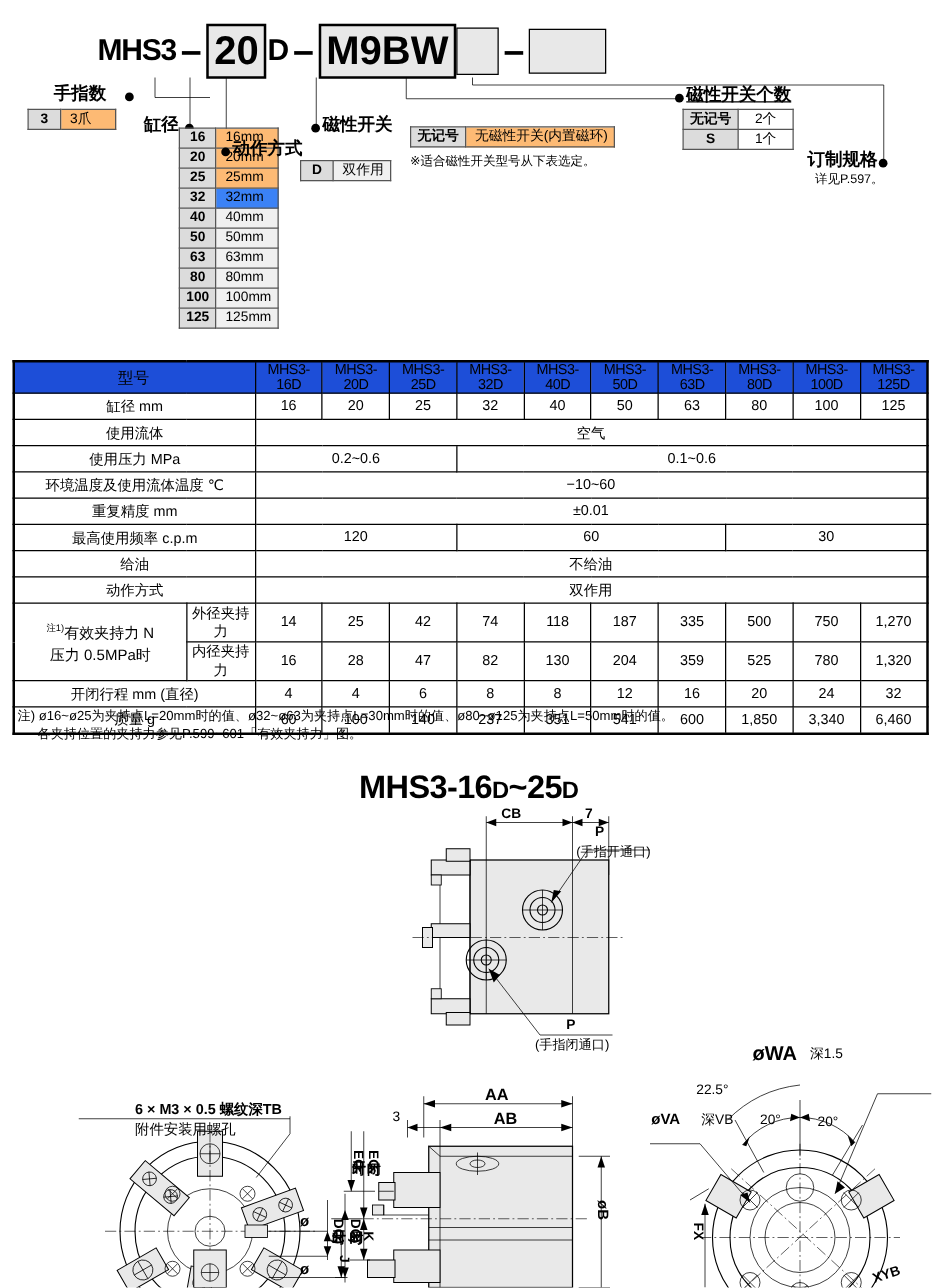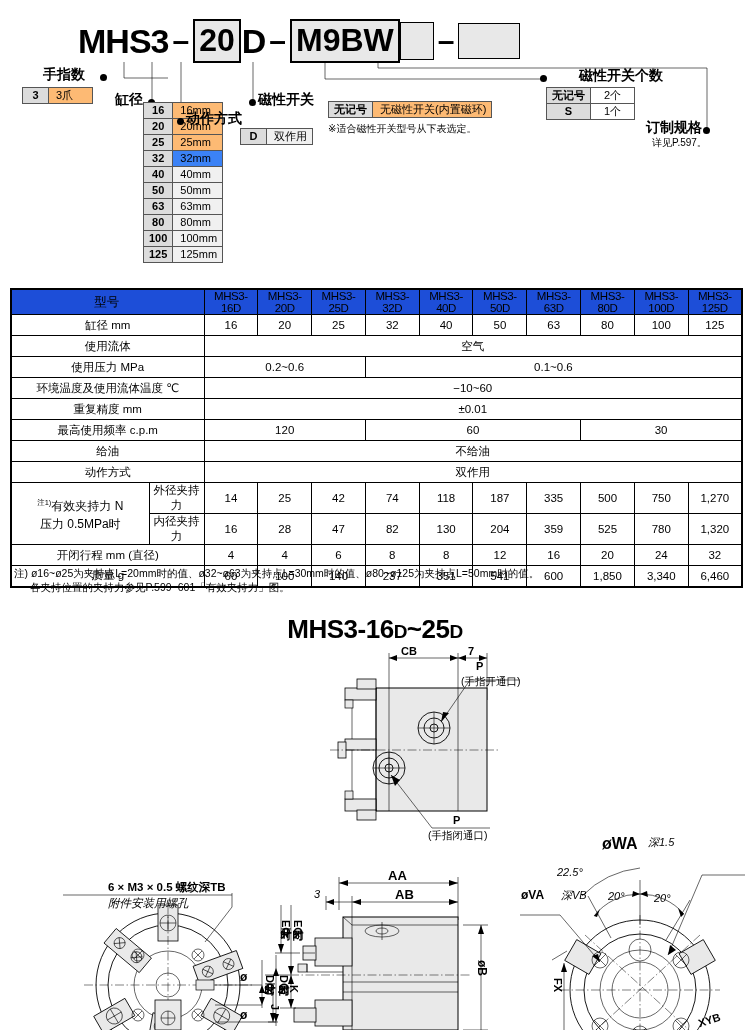--- a/index.html
+++ b/index.html
@@ -9,21 +9,21 @@
     background:#ffffff;
     font-family:"Liberation Sans","DejaVu Sans",sans-serif;
     color:#000;
     overflow:hidden;
   }
 
   
   #model-code { position:absolute; left:0; top:0; width:750px; height:275px; }
 
   .code-row { position:absolute; left:78px; top:20px; display:flex; align-items:center; height:42px; }
-  .code-txt { font-size:34px; font-weight:bold; letter-spacing:-1px; line-height:1;text-align:center; }
+  .code-txt { font-size:24px; font-weight:bold; letter-spacing:-1px; line-height:1;text-align:center; }
   .code-dash { font-size:30px; font-weight:bold; margin:0 4px; }
   .code-box {
     border:2px solid #000; background:#e8e8e8;
     font-size:32px; font-weight:bold; line-height:1;
     padding:3px 4px 5px; display:flex; align-items:center; justify-content:center;
   }
   .code-box.blank-sm { width:34px; height:38px; border-width:1px; }
   .code-box.blank-lg { width:62px; height:36px; border-width:1px; }
   .dot { position:absolute; width:7px; height:7px; border-radius:50%; background:#000; }
 
@@ -55,21 +55,21 @@
 
   #table-note { position:absolute; left:14px; top:566px; font-size:10.5px; line-height:14px; }
   #table-note .l2 { padding-left:16px; }
 
   
   #drawing-title { position:absolute; left:0; top:614px; width:750px; text-align:center;
     font-size:26px; font-weight:bold; letter-spacing:-0.5px; }
   #drawing-title .sm { font-size:19px; }
 
   .dwg-lbl { position:absolute; font-size:11px; font-weight:bold; white-space:nowrap; }
-  .dwg-lbl.norm { font-weight:normal;font-style:italic; }
+  .dwg-lbl.norm { font-weight:normal; }
   .dwg-sub { position:absolute; font-size:10.5px; white-space:nowrap; }
   .vert { writing-mode:vertical-rl; }
 
   svg { position:absolute; left:0; top:0; pointer-events:none; }
   .hatch-fill { fill:#e9e9e9; }
   .st { stroke:#000; stroke-width:0.9; fill:none; }
   .stl { stroke:#000; stroke-width:0.6; fill:none; }
   .dim { stroke:#000; stroke-width:0.6; fill:none; }
   .cl { stroke:#000; stroke-width:0.5; fill:none; stroke-dasharray:9,2.5,1.5,2.5; }
 </style>
@@ -181,21 +181,21 @@
     <tbody>
         <tr>
       <td class="k">无记号</td>
       <td class="v">无磁性开关(内置磁环)</td>
     </tr>
   </tbody>
     </table>
   <span class="sublbl" style="left:328px; top:122px;">※适合磁性开关型号从下表选定。</span>
 
   <div class="dot" style="left:540px; top:75px;"></div>
-  <span class="lbl" style="left:579px; top:67px;" id="sq-title">磁性开关个数</span>
+  <span class="lbl" style="left:549px; top:67px;text-decoration:underline;" id="sq-title">磁性开关个数</span>
   <table class="opt" style="left:546px; top:87px;">
     <tbody>
         <tr>
       <td class="k">无记号</td>
       <td class="vc" style="min-width:44px;">2个</td>
     </tr>
     <tr>
       <td class="k">S</td>
       <td class="vc">1个</td>
     </tr>

